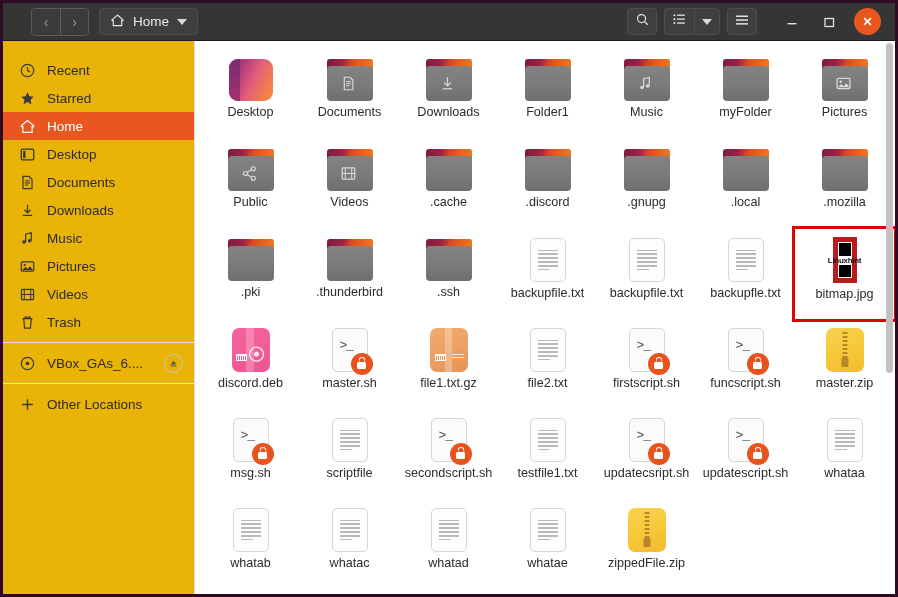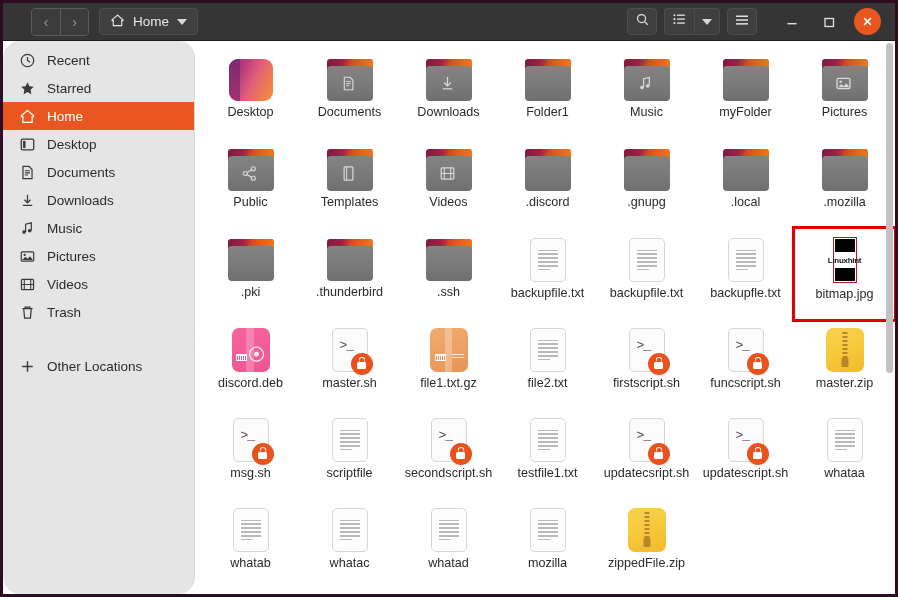--- a/index.html
+++ b/index.html
@@ -88,26 +88,25 @@
     font-size: 15px; line-height: 1;
     margin-left: 10px; margin-right: 2px;
   }
 
   
   #body { flex: 1; display: flex; overflow: hidden; background: #fff; }
 
   
   #sidebar {
     width: 192px; min-width: 192px;
-    background: #e5e5e5;
+    background: #eab308;
     border-right: 1px solid #dcdcdc;
-    padding-top: 5px;
+    padding-top: 15px;
     display: flex; flex-direction: column;
     overflow: hidden;
-    border-radius: 17px;
   }
   .side-item {
     display: flex; align-items: center;
     height: 28px;
     padding-left: 16px;
     gap: 11px;
     font-size: 13.5px;
     color: #2b2b2b;
     position: relative;
   }
@@ -268,21 +267,21 @@
   }
   .deskico::before{
     content:""; position:absolute; left:0; top:0; bottom:0; width:11px;
     background: linear-gradient(180deg,#7d2a72,#a0336f);
     border-radius: 9px 0 0 9px;
   }
 
   
   .thumb {
     width: 24px; height: 46px; margin-top: 2px;
-    background: #fff; border: 1px solid #b91c1c;
+    background: #fff; border: 5px solid #b91c1c;
     display:flex; flex-direction: column;
     padding: 1px;
   }
   .thumb .blk { background: #000; width: 100%; height: 13px; }
   .thumb .mid {
     flex: 1; background: #ffffff;
     display: flex; align-items: center; justify-content: center;
     font-size: 8px; font-weight: bold; color: #111;
     font-family: "Liberation Sans", sans-serif;
     letter-spacing: -0.3px;
@@ -461,20 +460,35 @@
         </div>
         <div class="side-item">
           <span class="side-ico">
             <svg width="17" height="17" viewBox="0 0 18 18">
               <path d="M3.6 5h10.8M6.4 5V3.3h5.2V5M5 5l.9 10h6.2L13 5z" fill="none" stroke="#3a3a3a" stroke-width="1.3"></path>
             </svg>
           </span>
           <span class="side-label">Trash</span>
         </div>
         <div class="side-sep"></div>
+        <div class="side-item">
+          <span class="side-ico">
+            <svg width="17" height="17" viewBox="0 0 18 18">
+              <circle cx="9" cy="9" r="6.5" fill="none" stroke="#3a3a3a" stroke-width="1.3"></circle>
+              <circle cx="9" cy="9" r="1.9" fill="#3a3a3a"></circle>
+            </svg>
+          </span>
+          <span class="side-label">VBox_GAs_6....</span>
+          <span class="eject">
+            <svg width="11" height="11" viewBox="0 0 12 12">
+              <path d="M6 3L9.2 7H2.8z" fill="#555"></path>
+              <rect x="2.8" y="8.1" width="6.4" height="1.1" fill="#555"></rect>
+            </svg>
+          </span>
+        </div>
         <div class="side-sep"></div>
         <div class="side-item">
           <span class="side-ico">
             <svg width="17" height="17" viewBox="0 0 18 18">
               <path d="M9 3.4v11.2M3.4 9h11.2" stroke="#3a3a3a" stroke-width="1.5"></path>
             </svg>
           </span>
           <span class="side-label">Other Locations</span>
         </div>
       </div>
@@ -566,39 +580,33 @@
               </div>
             </div>
             <div class="lbl">Public</div>
           </div>
           <div class="item">
             <div class="folder">
               <div class="tab"></div>
               <div class="front"></div>
               <div class="emb">
                 <svg width="19" height="19" viewBox="0 0 20 20">
-                  <rect x="5.4" y="3" width="9.2" height="14" rx="1" fill="none" stroke="#d9d9d9" stroke-width="1.3"></rect>
-                  <path d="M8 3v14" stroke="#d9d9d9" stroke-width="1.1"></path>
-                </svg>
-              </div>
-            </div>
-            <div class="lbl">Templates</div>
-          </div>
-          <div class="item">
-            <div class="folder">
-              <div class="tab"></div>
-              <div class="front"></div>
-              <div class="emb">
-                <svg width="19" height="19" viewBox="0 0 20 20">
                   <rect x="3.4" y="4.2" width="13.2" height="11.6" rx="1" fill="none" stroke="#d9d9d9" stroke-width="1.3"></rect>
                   <path d="M6.6 4.2v11.6M13.4 4.2v11.6M3.4 10h13.2" stroke="#d9d9d9" stroke-width="1.1"></path>
                 </svg>
               </div>
             </div>
             <div class="lbl">Videos</div>
+          </div>
+          <div class="item">
+            <div class="folder">
+              <div class="tab"></div>
+              <div class="front"></div>
+            </div>
+            <div class="lbl">.cache</div>
           </div>
           <div class="item">
             <div class="folder">
               <div class="tab"></div>
               <div class="front"></div>
             </div>
             <div class="lbl">.discord</div>
           </div>
           <div class="item">
             <div class="folder">
@@ -855,21 +863,21 @@
           </div>
           <div class="item">
             <div class="doc">
               <div class="ln"></div>
               <div class="ln"></div>
               <div class="ln"></div>
               <div class="ln"></div>
               <div class="ln"></div>
               <div class="ln s"></div>
             </div>
-            <div class="lbl">mozilla</div>
+            <div class="lbl">whatae</div>
           </div>
           <div class="item">
             <div class="zip">
               <span class="teeth"></span>
               <span class="pull"></span>
             </div>
             <div class="lbl">zippedFile.zip</div>
           </div>
         </div>
       <div id="vscroll"></div>

